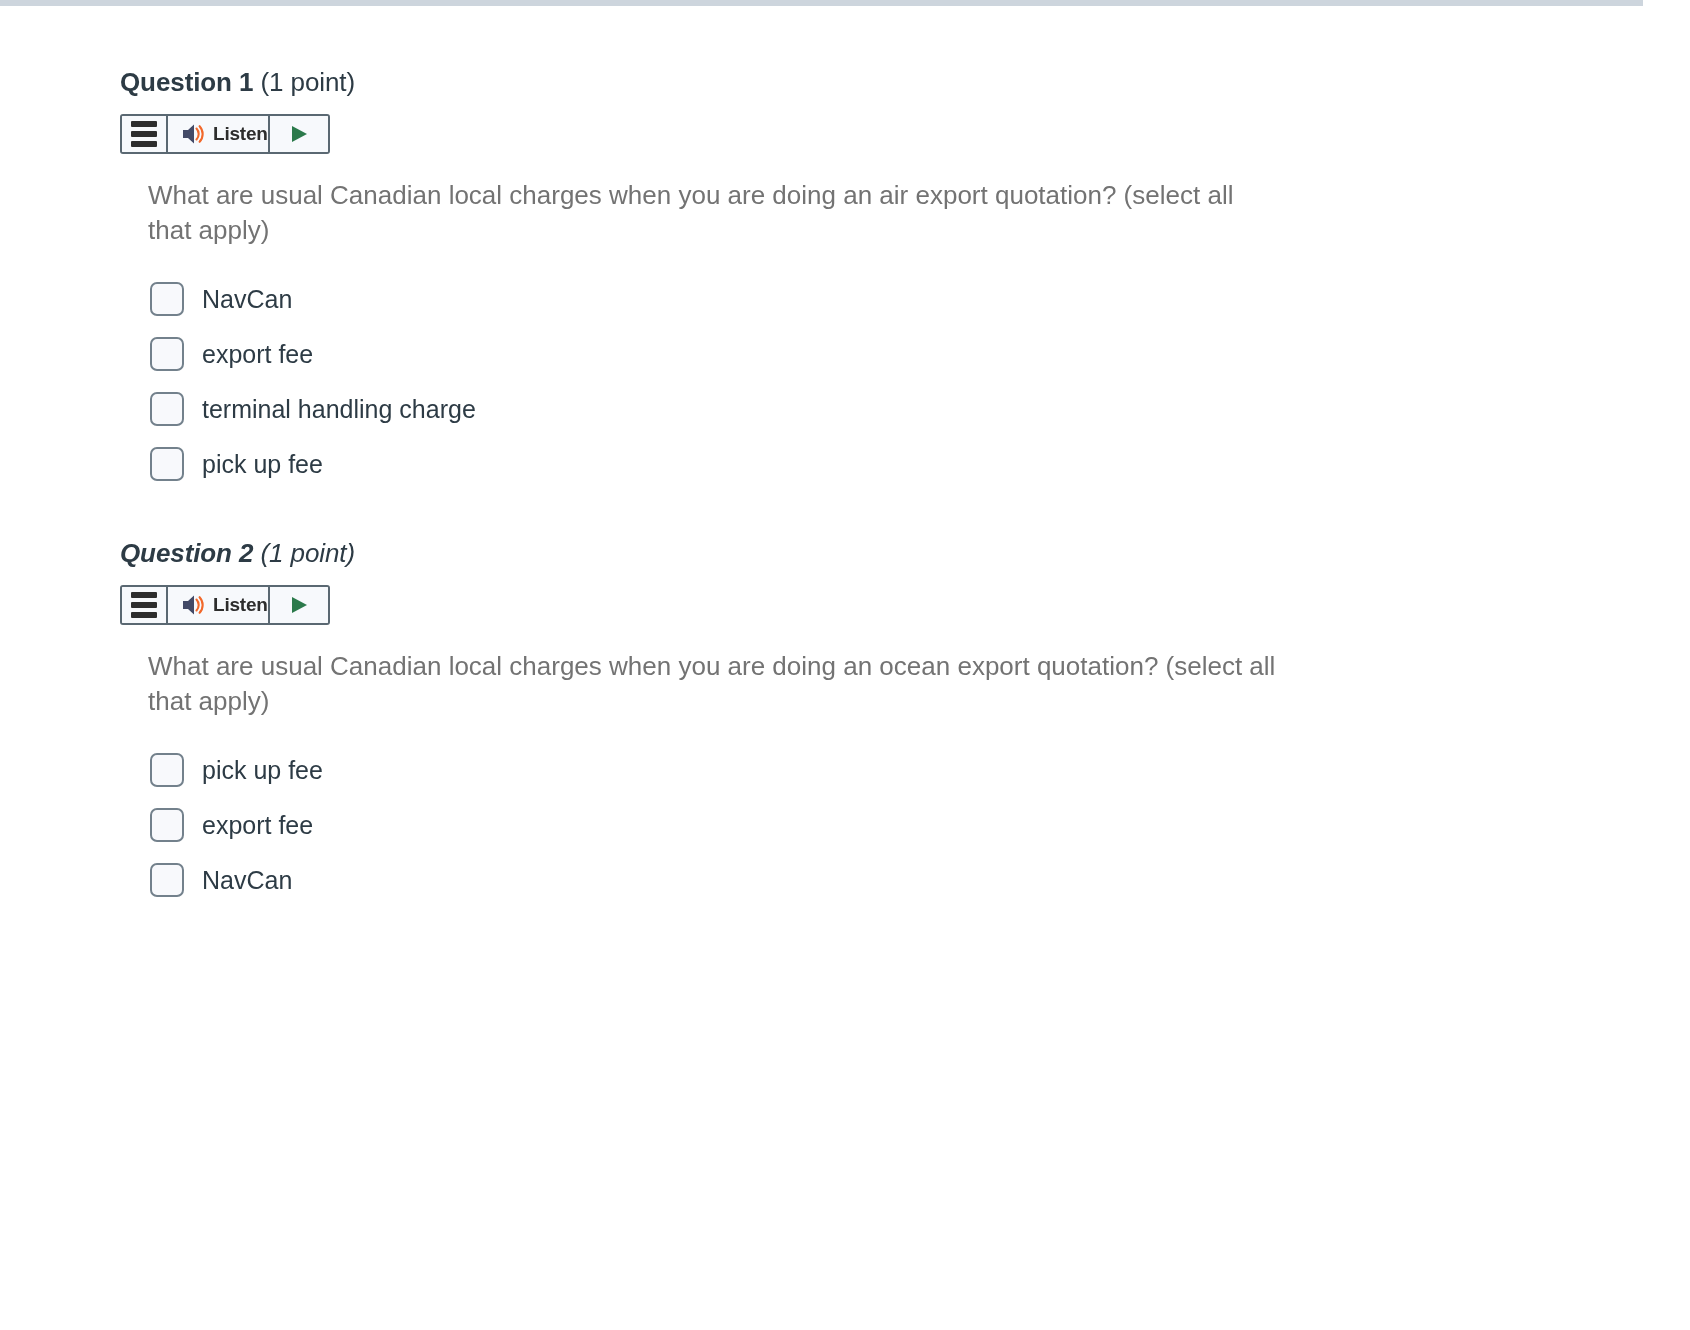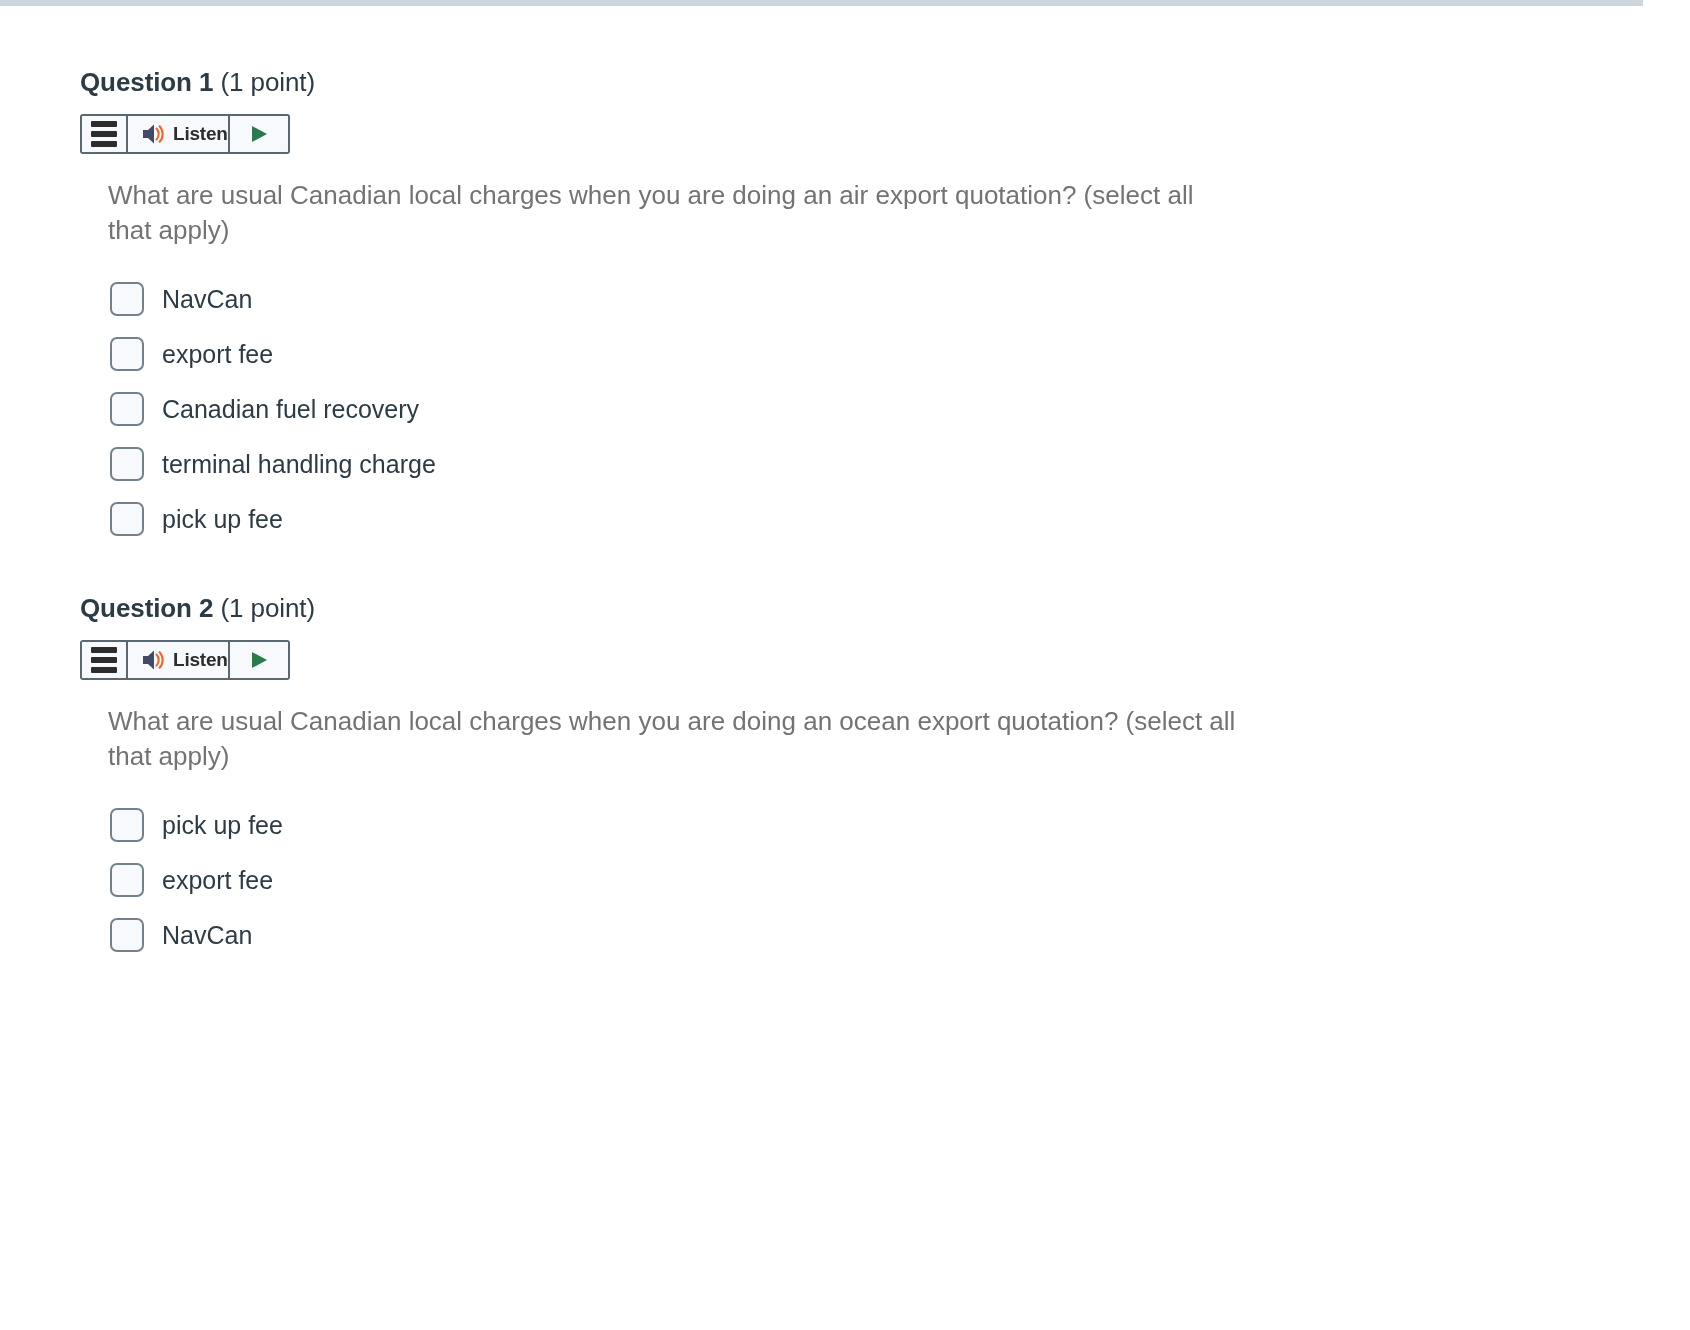--- a/index.html
+++ b/index.html
@@ -27,20 +27,21 @@
     background: #cdd5dd;
   }
 
   .page {
     padding-top: 6px;
   }
 
   .question-block {
     padding-left: 80px;
     padding-right: 40px;
+    margin-left: 40px;
   }
 
   .question-header {
     font-size: 26px;
     line-height: 1.3;
     color: #2d3b45;
     margin: 0;
     padding-top: 60px;
     letter-spacing: -0.1px;
   }
@@ -130,21 +131,21 @@
     background: #f8f9fc;
     display: block;
   }
   .answer-label {
     font-size: 25px;
     line-height: 1.2;
     color: #2d3b45;
     white-space: nowrap;
   }
 
-  .q2 .question-header { padding-top: 56px; }
+  .q2 .question-header { padding-top: 56px; font-style: italic; }
 </style>
 </head>
 <body>
 
 <div class="top-rule"></div>
 
 <div class="page">
 
   <section class="question-block q1">
 
@@ -184,24 +185,20 @@
       <label class="answer-row">
         <span class="checkbox"></span>
         <span class="answer-label">NavCan</span>
       </label>
       <label class="answer-row">
         <span class="checkbox"></span>
         <span class="answer-label">export fee</span>
       </label>
       <label class="answer-row">
         <span class="checkbox"></span>
-        <span class="answer-label">Canadian fuel recovery</span>
-      </label>
-      <label class="answer-row">
-        <span class="checkbox"></span>
         <span class="answer-label">terminal handling charge</span>
       </label>
       <label class="answer-row">
         <span class="checkbox"></span>
         <span class="answer-label">pick up fee</span>
       </label>
     </div>
   </section>
 
   <section class="question-block q2">

